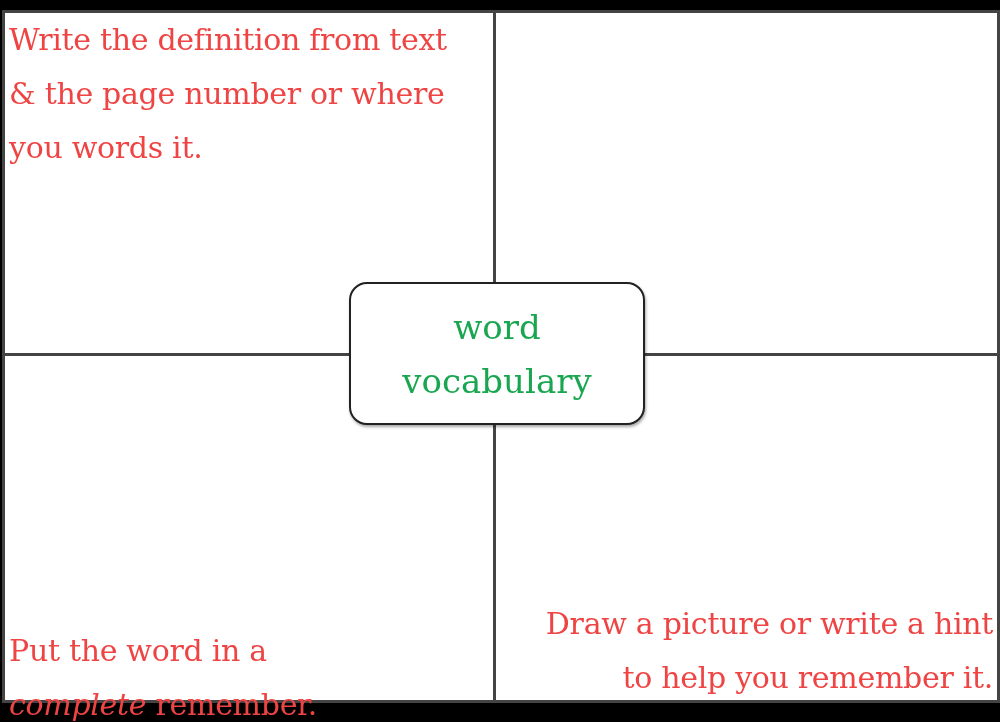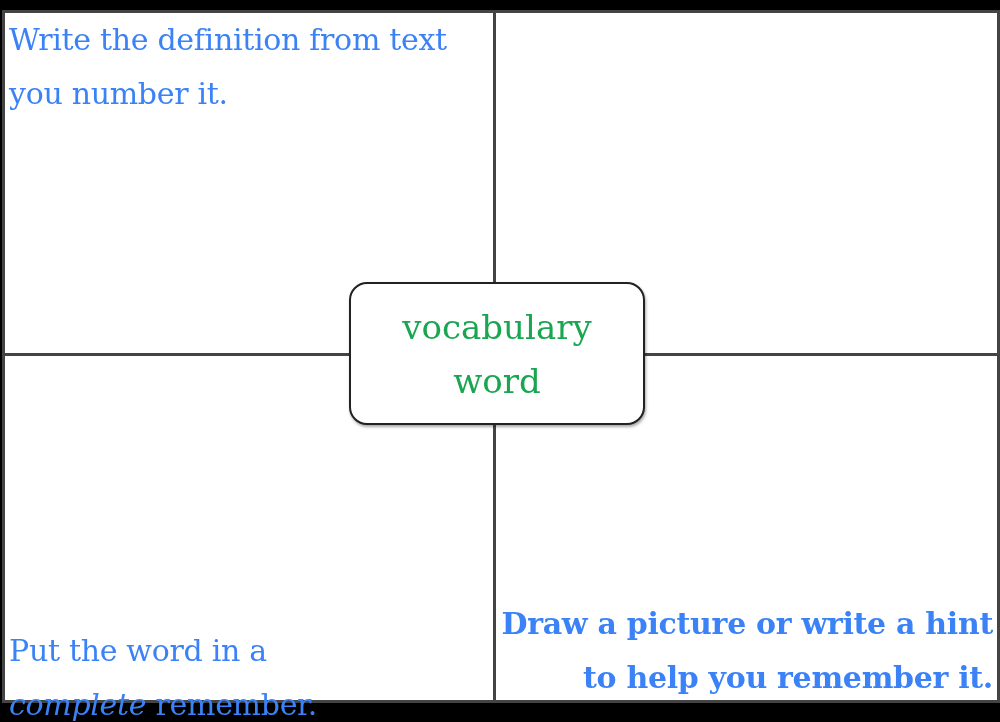--- a/index.html
+++ b/index.html
@@ -33,27 +33,27 @@
       top: 340px;
       width: 100%;
       height: 3px;
       background: #444;
     }
     .quad-text {
       position: absolute;
       font-family: "DejaVu Serif", "Liberation Serif", serif;
       font-size: 30px;
       line-height: 54px;
-      color: #3b82f6;
+      color: #ef4444;
       letter-spacing: -0.3px;
     }
     .tl { left: 4px; top: 0px; width: 480px; text-align: left; }
     .tr { right: 4px; top: 0px; width: 490px; text-align: right; }
     .bl { left: 4px; top: 611px; width: 480px; text-align: left; }
-    .br { right: 4px; top: 584px; width: 495px; text-align: right; font-weight: bold; }
+    .br { right: 4px; top: 584px; width: 495px; text-align: right; }
     .u { text-decoration: underline; text-underline-offset: 4px; }
     .i { font-style: italic; }
     .center-box {
       position: absolute;
       left: 344px;
       top: 269px;
       width: 292px;
       height: 139px;
       background: #fff;
       border: 2px solid #222;
@@ -71,31 +71,32 @@
   </style>
 </head>
 <body>
 
 <div class="sheet">
   <div class="vline"></div>
   <div class="hline"></div>
 
   <div class="quad-text tl">
     <div>Write the definition from text</div>
-    <div>you number it.</div>
+    <div>&amp; the page number or where</div>
+    <div>you words it.</div>
   </div>
 
 
   <div class="quad-text bl">
     <div>Put the word in a</div>
     <div><span class="i">complete</span><span> remember.</span></div>
   </div>
 
   <div class="quad-text br">
     <div>Draw a picture or write a hint</div>
     <div>to help you remember it.</div>
   </div>
 
   <div class="center-box">
+    <div>word</div>
     <div>vocabulary</div>
-    <div>word</div>
   </div>
 </div>
 
 </body></html>

